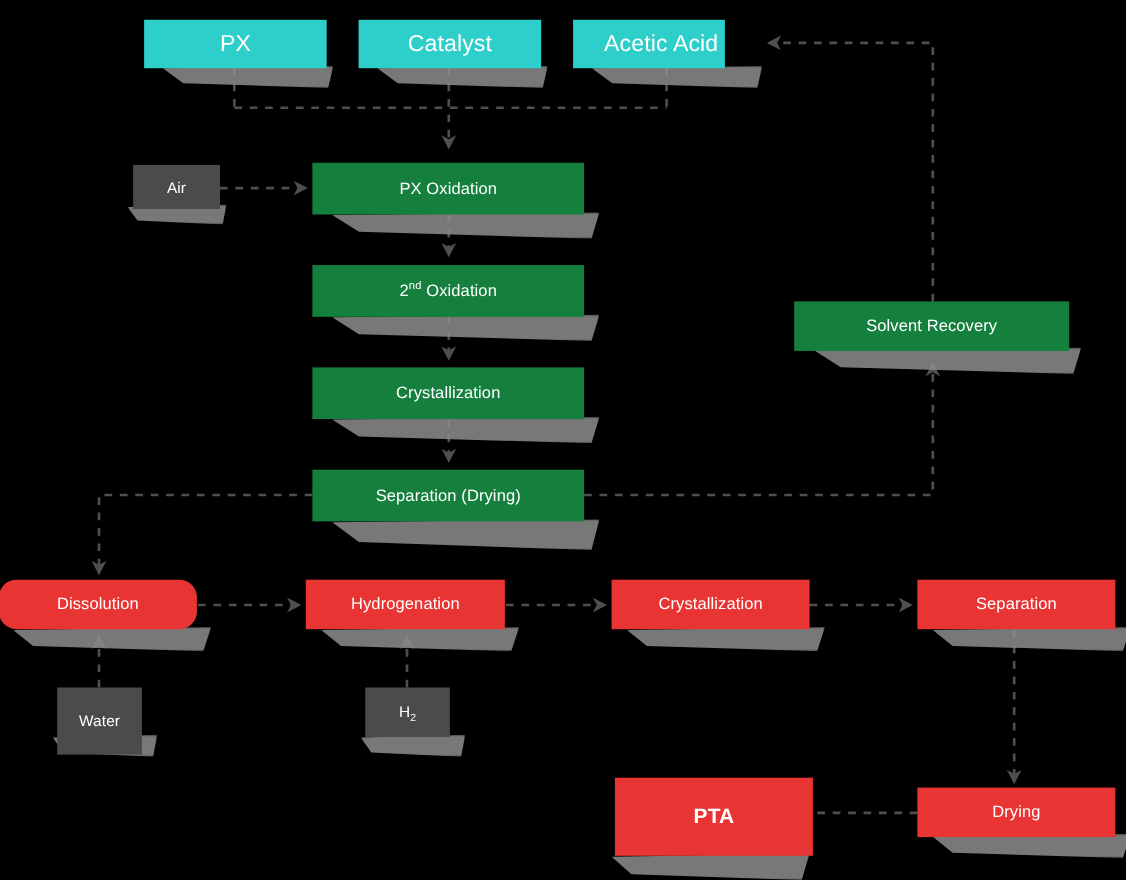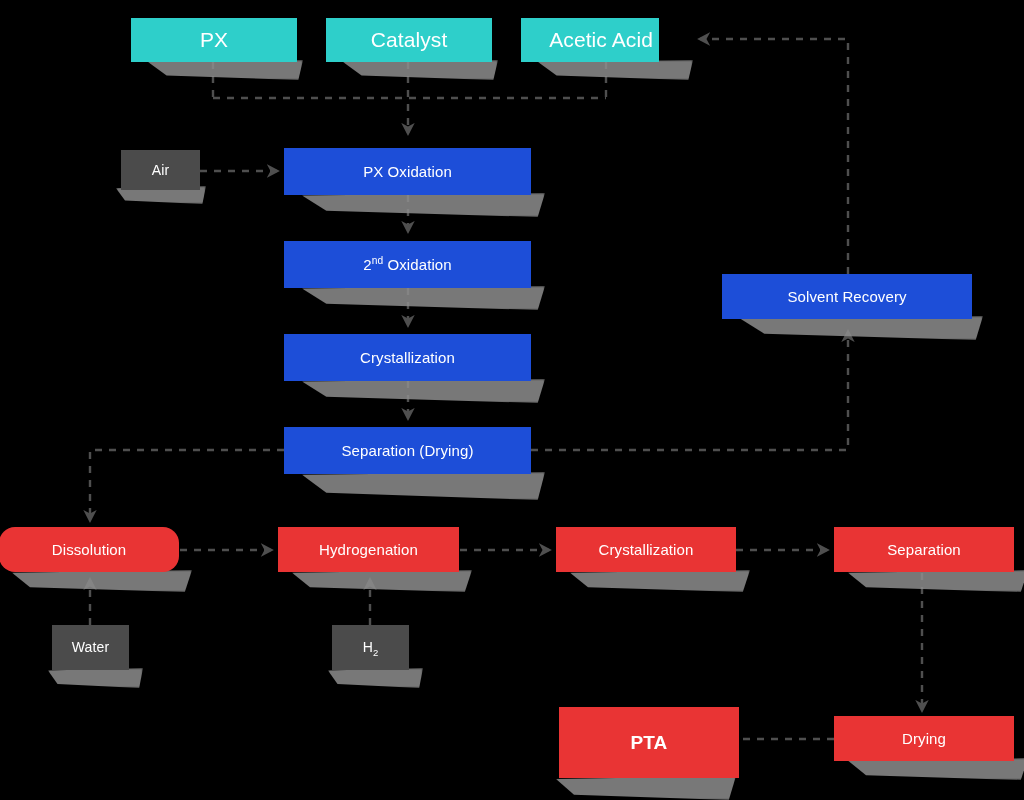--- a/index.html
+++ b/index.html
@@ -36,21 +36,21 @@
     box-sizing: border-box;
     line-height: 1.15;
     z-index: 3;
     letter-spacing: 0.1px;
   }
   .node .lbl {
     display: block;
     padding: 0 6px;
   }
   .node-feed     { background: #2ECFCA; font-size: 21px; }
-  .node-process  { background: #1d4ed8; font-size: 15px; }
+  .node-process  { background: #15803d; font-size: 15px; }
   .node-purify   { background: #E93434; font-size: 15px; }
   .node-util     { background: #4B4B4B; font-size: 14px; }
   .node-product  { background: #E93434; font-size: 19px; font-weight: bold; }
 
   
   .shadow {
     position: absolute;
     background: #8E8E8E;
     opacity: 0.85;
     z-index: 1;
@@ -166,21 +166,21 @@
   </div>
 
   <div class="node node-purify" style="left:556px; top:527px; width:180px; height:45px;">
     <span class="lbl">Crystallization</span>
   </div>
 
   <div class="node node-purify" style="left:834px; top:527px; width:180px; height:45px;">
     <span class="lbl">Separation</span>
   </div>
 
-  <div class="node node-util" style="left:52px; top:625px; width:77px; height:45px;align-items:center;">
+  <div class="node node-util" style="left:52px; top:625px; width:77px; height:61px;align-items:center;">
     <span class="lbl">Water</span>
   </div>
 
   <div class="node node-util" style="left:332px; top:625px; width:77px; height:45px;">
     <span class="lbl"><span>H</span><span class="sub">2</span></span>
   </div>
 
   <div class="node node-purify" style="left:834px; top:716px; width:180px; height:45px;">
     <span class="lbl">Drying</span>
   </div>

